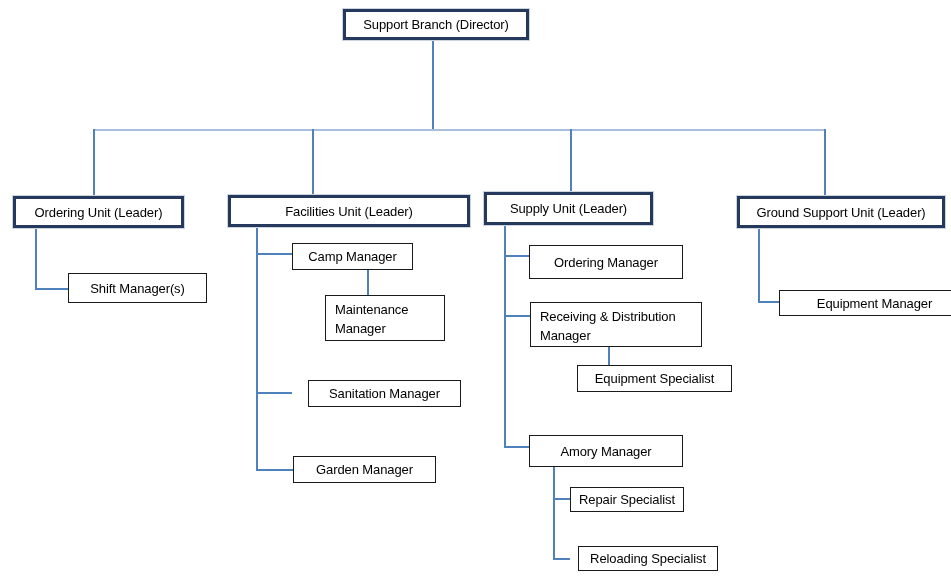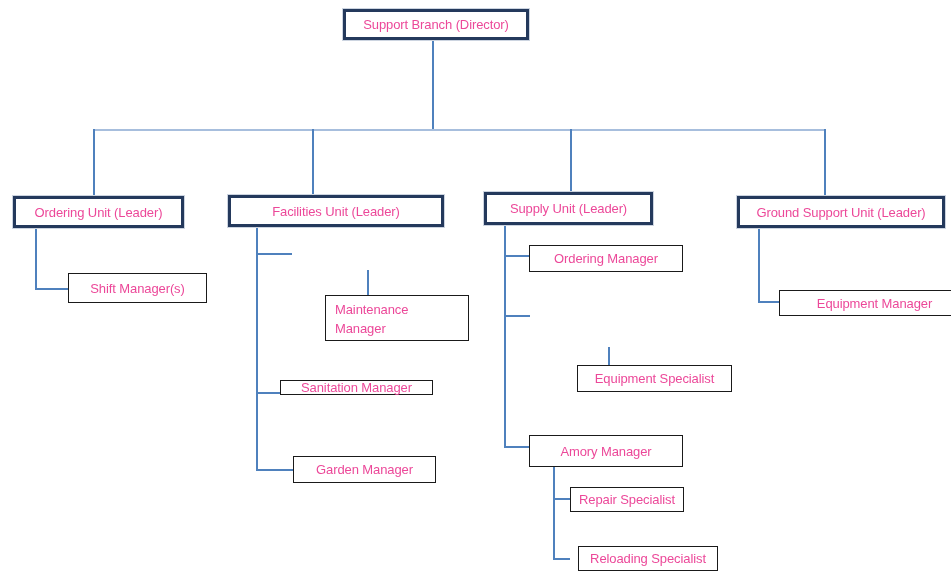--- a/index.html
+++ b/index.html
@@ -20,21 +20,21 @@
     background: var(--bg, #ffffff);
   }
   .node {
     position: absolute;
     background: #ffffff;
     box-sizing: border-box;
     display: flex;
     align-items: center;
     justify-content: center;
     font-size: 13px;
-    color: #ec4899;
+    color: #000000;
     letter-spacing: -0.1px;
     white-space: nowrap;
     z-index: 2;
   }
   .node.leader {
     border: 3px solid var(--leader-border, #24395c);
     box-shadow: 0 0 0 1px #ccd4e0;
   }
   .node.child {
     border: 1px solid var(--child-border, #1a1a1a);
@@ -90,53 +90,59 @@
   <div class="line h" style="left:758px;top:301px;width:21px"></div>
 
   <div class="node leader" style="left:343px;top:9px;width:186px;height:31px">
     <span>Support Branch (Director)</span>
   </div>
 
   <div class="node leader" style="left:13px;top:196px;width:171px;height:32px">
     <span>Ordering Unit (Leader)</span>
   </div>
 
-  <div class="node leader" style="left:228px;top:195px;width:216px;height:32px">
+  <div class="node leader" style="left:228px;top:195px;width:242px;height:32px">
     <span>Facilities Unit (Leader)</span>
   </div>
 
   <div class="node leader" style="left:484px;top:192px;width:169px;height:33px">
     <span>Supply Unit (Leader)</span>
   </div>
 
   <div class="node leader" style="left:737px;top:196px;width:208px;height:32px">
     <span>Ground Support Unit (Leader)</span>
   </div>
 
   <div class="node child" style="left:68px;top:273px;width:139px;height:30px">
     <span>Shift Manager(s)</span>
   </div>
 
+  <div class="node child" style="left:292px;top:243px;width:121px;height:27px">
+    <span>Camp Manager</span>
+  </div>
 
-  <div class="node child multi" style="left:325px;top:295px;width:144px;height:46px">
+  <div class="node child multi" style="left:325px;top:295px;width:120px;height:46px">
     <span>Maintenance Manager</span>
   </div>
 
-  <div class="node child" style="left:280px;top:380px;width:153px;height:15px">
+  <div class="node child" style="left:308px;top:380px;width:153px;height:27px">
     <span>Sanitation Manager</span>
   </div>
 
   <div class="node child" style="left:293px;top:456px;width:143px;height:27px">
     <span>Garden Manager</span>
   </div>
 
-  <div class="node child" style="left:529px;top:245px;width:154px;height:27px">
+  <div class="node child" style="left:529px;top:245px;width:154px;height:34px">
     <span>Ordering Manager</span>
   </div>
 
+  <div class="node child multi" style="left:530px;top:302px;width:172px;height:45px">
+    <span>Receiving &amp; Distribution Manager</span>
+  </div>
 
   <div class="node child" style="left:577px;top:365px;width:155px;height:27px">
     <span>Equipment Specialist</span>
   </div>
 
   <div class="node child" style="left:529px;top:435px;width:154px;height:32px">
     <span>Amory Manager</span>
   </div>
 
   <div class="node child" style="left:570px;top:487px;width:114px;height:25px">

